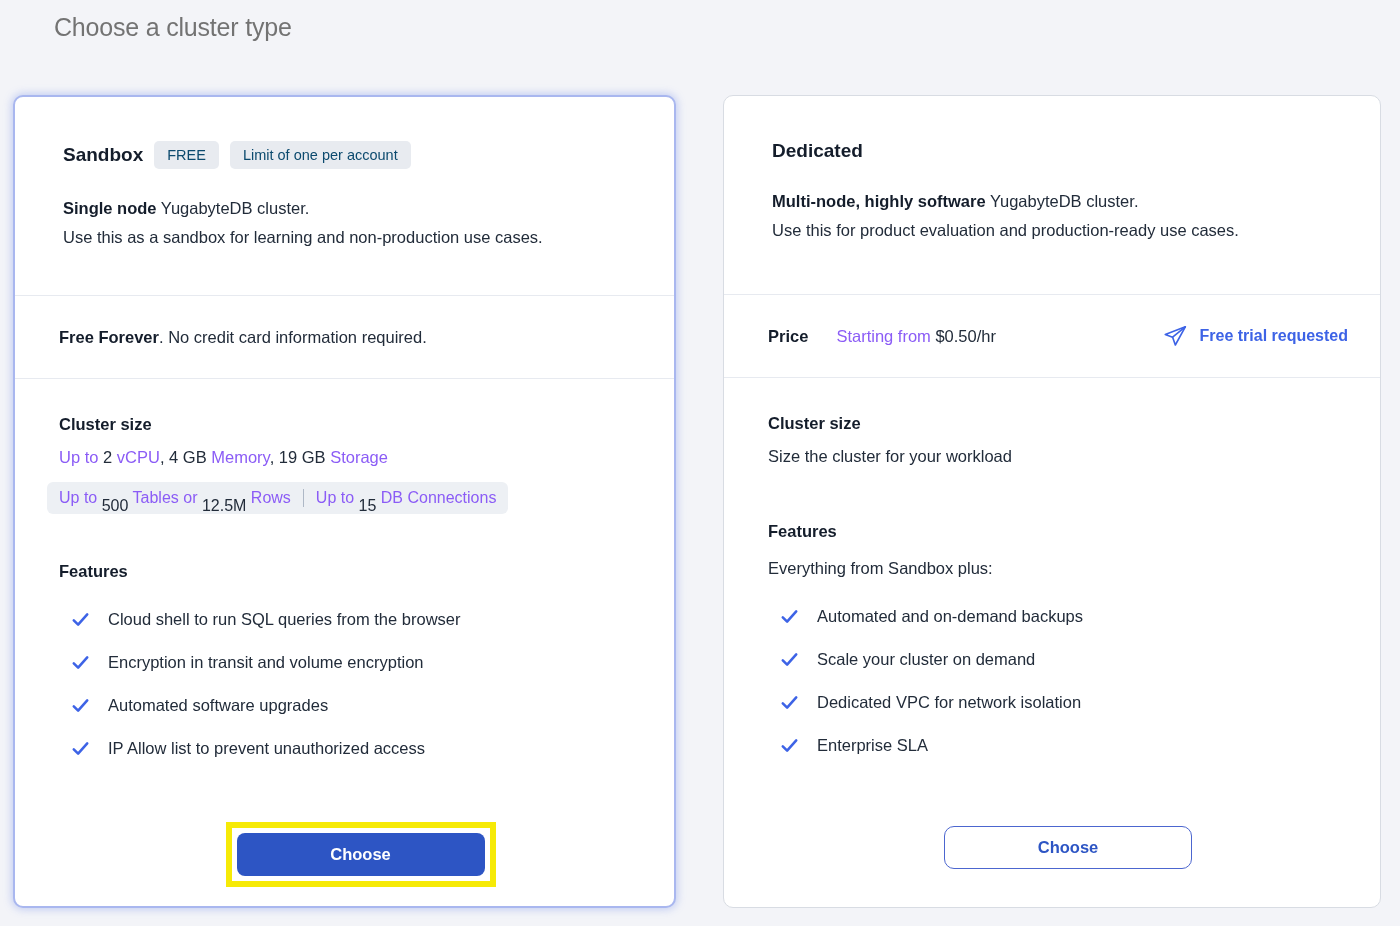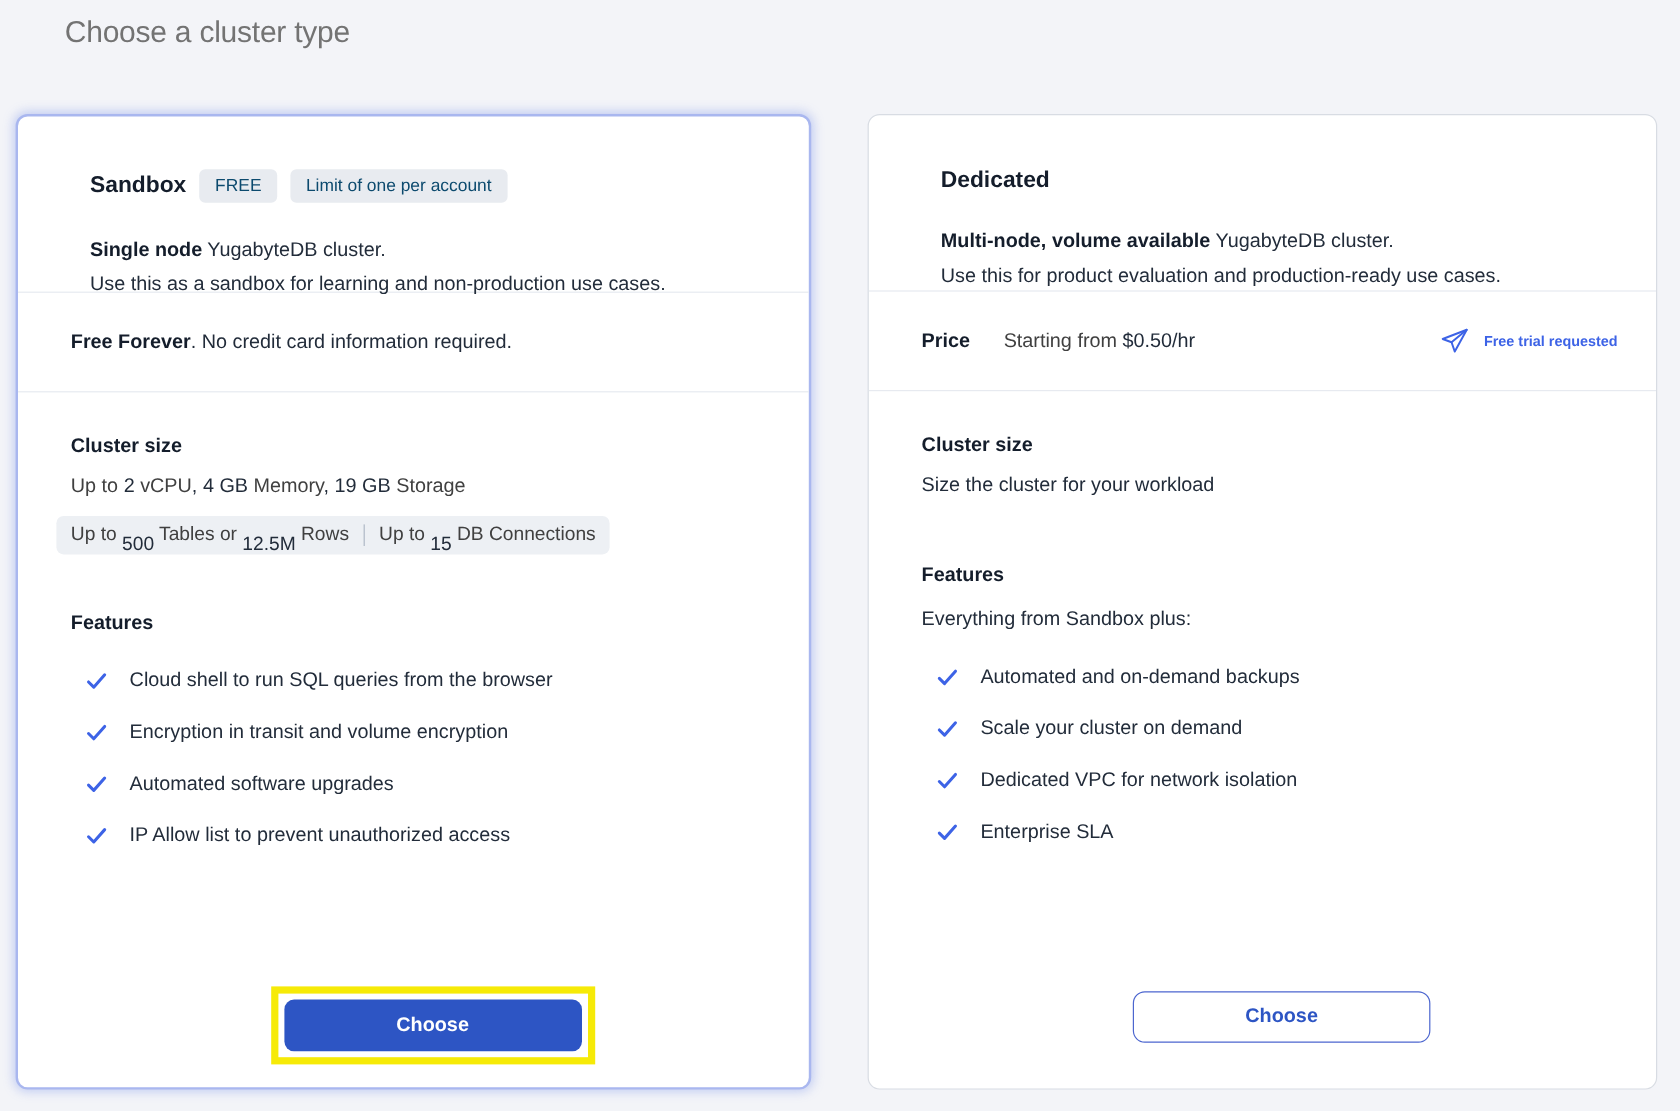--- a/index.html
+++ b/index.html
@@ -19,42 +19,42 @@
   .card {
     background:#ffffff; height:813px; border-radius:10px;
     display:flex; flex-direction:column;
   }
   .card.sandbox {
     width:663px; border:2px solid #a9b7ef;
     box-shadow:0 0 9px 1px rgba(108,134,232,0.40);
   }
   .card.dedicated { width:658px; border:1px solid #d8dce3; }
 
-  .card-header { height:147px; border-bottom:1px solid #e7eaf0; padding:0 60px; }
+  .card-header { height:199px; border-bottom:1px solid #e7eaf0; padding:0 48px; }
   .title-row { display:flex; align-items:center; gap:11px; margin-top:44px; }
   .card-title { font-size:19px; font-weight:700; color:#141d2b; }
   .badge {
     background:#e8ebf0; color:#0c4a6e; font-size:14.5px;
     padding:6px 13px; border-radius:5px; white-space:pre;
   }
   .desc { margin-top:25px; font-size:16.5px; line-height:29px; color:#222c3a; }
   .desc b { color:#141d2b; }
 
   .strip {
     height:83px; border-bottom:1px solid #e7eaf0;
     display:flex; align-items:center; padding:0 32px 0 44px; font-size:16.5px;
   }
   .strip b { color:#141d2b; }
   .price-label { font-weight:700; color:#141d2b; margin-right:28px; }
-  .muted { color:#404040; }
+  .muted { color:#8b5cf6; }
   .dark { color:#222c3a;margin-top:16px; }
   .spacer { flex:1; }
   .trial-link {
     display:flex; align-items:center; gap:12px;
-    color:#3d63e6; font-size:12px; font-weight:700; cursor:pointer;
+    color:#3d63e6; font-size:16px; font-weight:700; cursor:pointer;
   }
 
   .card-main { flex:1; display:flex; flex-direction:column; padding:0 44px; }
   .section-heading { font-size:16.5px; font-weight:700; color:#141d2b; margin-top:36px; }
   .specs { margin-top:14px; font-size:16.5px; }
   .specs span, .pill span { white-space:pre; }
   .plain-line { margin-top:14px; font-size:16.5px; }
   .pill {
     margin-top:15px; margin-left:-12px; align-self:flex-start;
     background:#edf0f4; border-radius:6px; height:32px;
@@ -161,21 +161,21 @@
         </div>
       </div>
     </div>
   </section>
 
   <section class="card dedicated">
     <div class="card-header">
       <div class="title-row">
         <h2 class="card-title">Dedicated</h2>
       </div>
-      <p class="desc"><b>Multi-node, volume available</b><span> YugabyteDB cluster.</span><br><span>Use this for product evaluation and production-ready use cases.</span></p>
+      <p class="desc"><b>Multi-node, highly software</b><span> YugabyteDB cluster.</span><br><span>Use this for product evaluation and production-ready use cases.</span></p>
     </div>
 
     <div class="strip">
       <span class="price-label">Price</span>
       <span><span class="muted specs" style="white-space:pre;">Starting from </span><span class="dark">$0.50/hr</span></span>
       <span class="spacer"></span>
       <span class="trial-link">
         <span style="display:flex;">
             <svg viewBox="0 0 24 24" width="26" height="26" fill="none" stroke="#3d63e6" stroke-width="1.5" stroke-linejoin="round" stroke-linecap="round">
               <path d="M21.5 3.5 L3 10.6 L9.8 13.1 L12.3 20.3 Z"></path>

